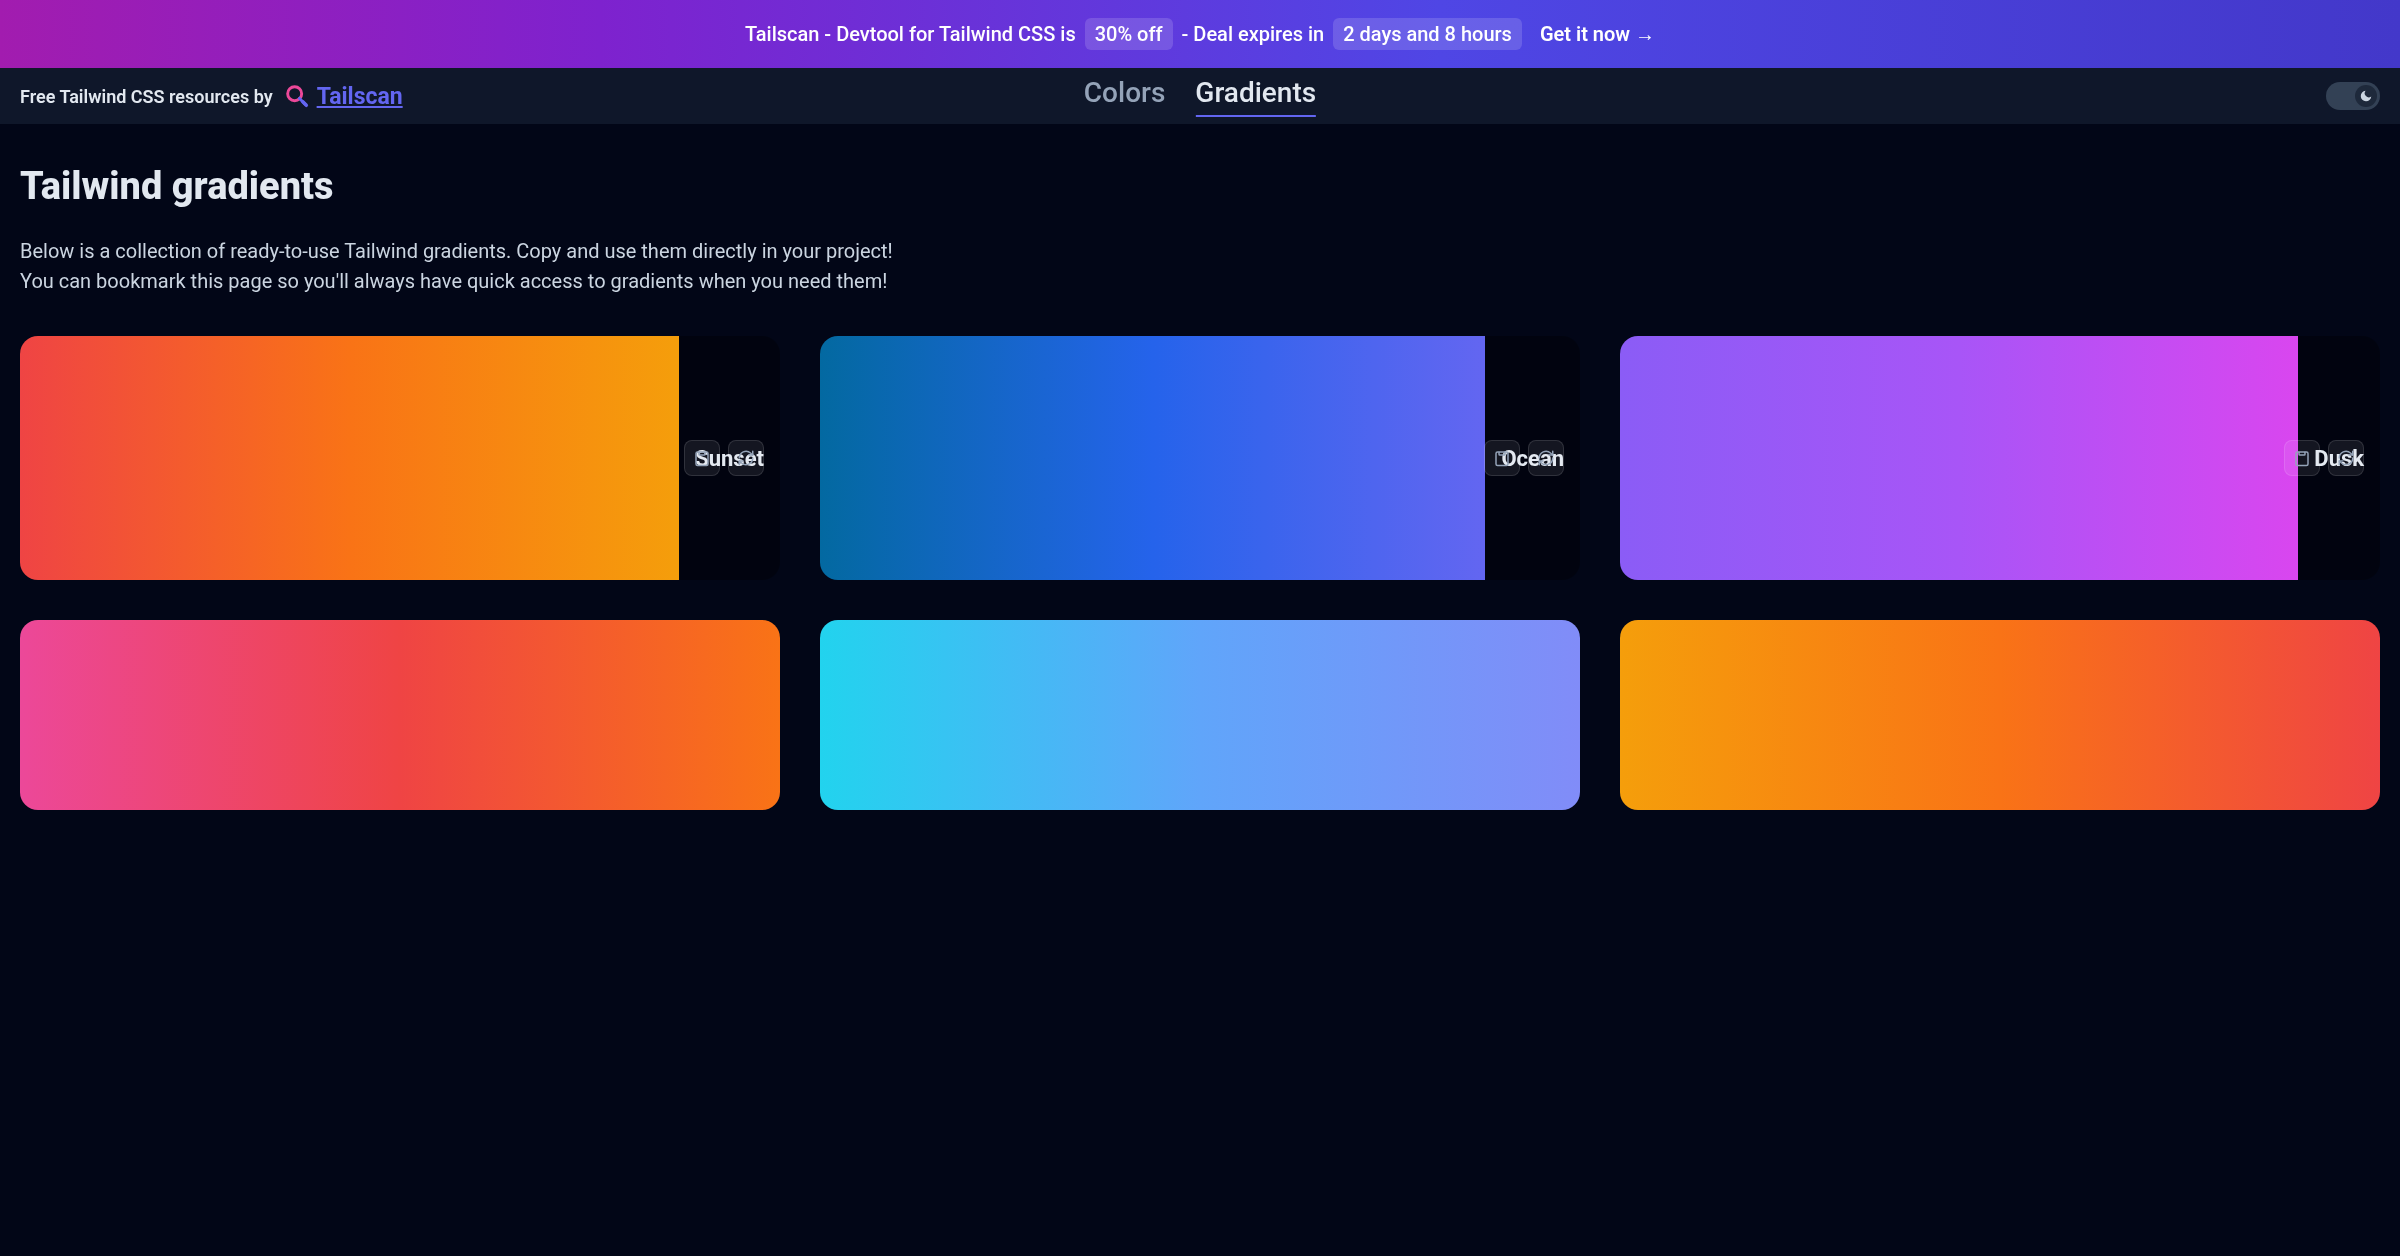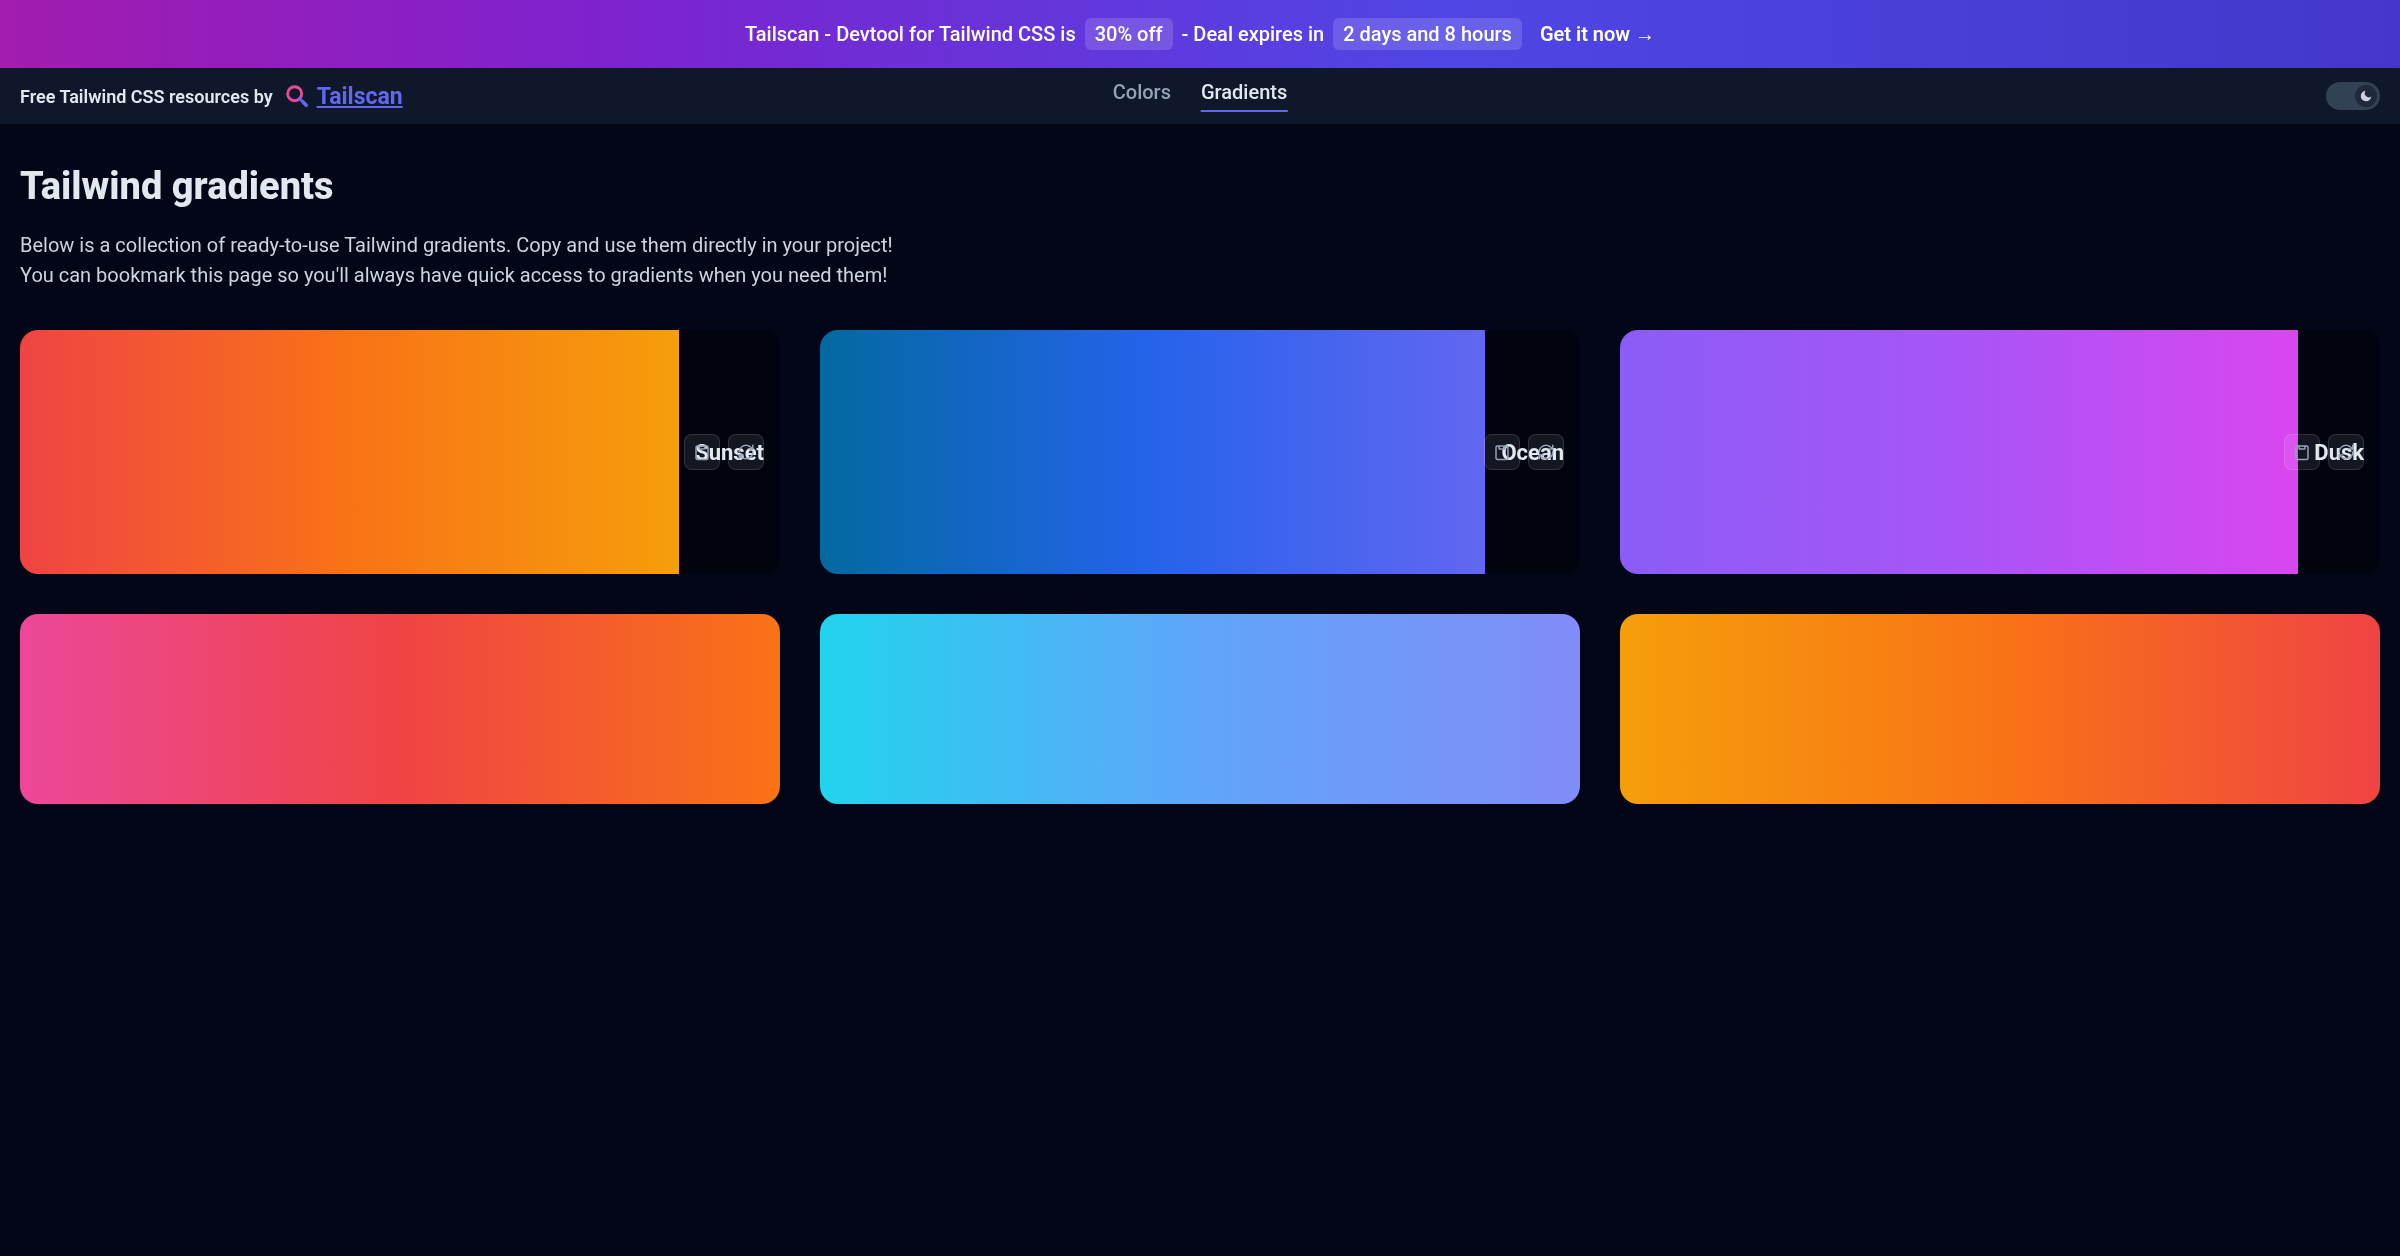--- a/index.html
+++ b/index.html
@@ -77,21 +77,21 @@
     
     .nav-tabs {
       position: absolute;
       left: 50%;
       transform: translateX(-50%);
       display: flex;
       gap: 30px;
     }
     
     .nav-tab {
-      font-size: 20px;
+      font-size: 28px;
       font-weight: 500;
       color: #94a3b8;
       cursor: pointer;
       padding-bottom: 6px;
     }
     
     .nav-tab.active {
       color: #e2e8f0;
       border-bottom: 2px solid #6366f1;
     }
@@ -120,21 +120,21 @@
     }
     
     .main-content {
       padding: 40px 20px 20px 20px;
     }
     
     .page-title {
       font-size: 38px;
       font-weight: 800;
       color: #e2e8f0;
-      margin-bottom: 22px;
+      margin-bottom: 28px;
     }
     
     .page-desc {
       font-size: 20px;
       color: #cbd5e1;
       line-height: 1.5;
       margin-bottom: 18px;
     }
     
     .gradients-grid {

